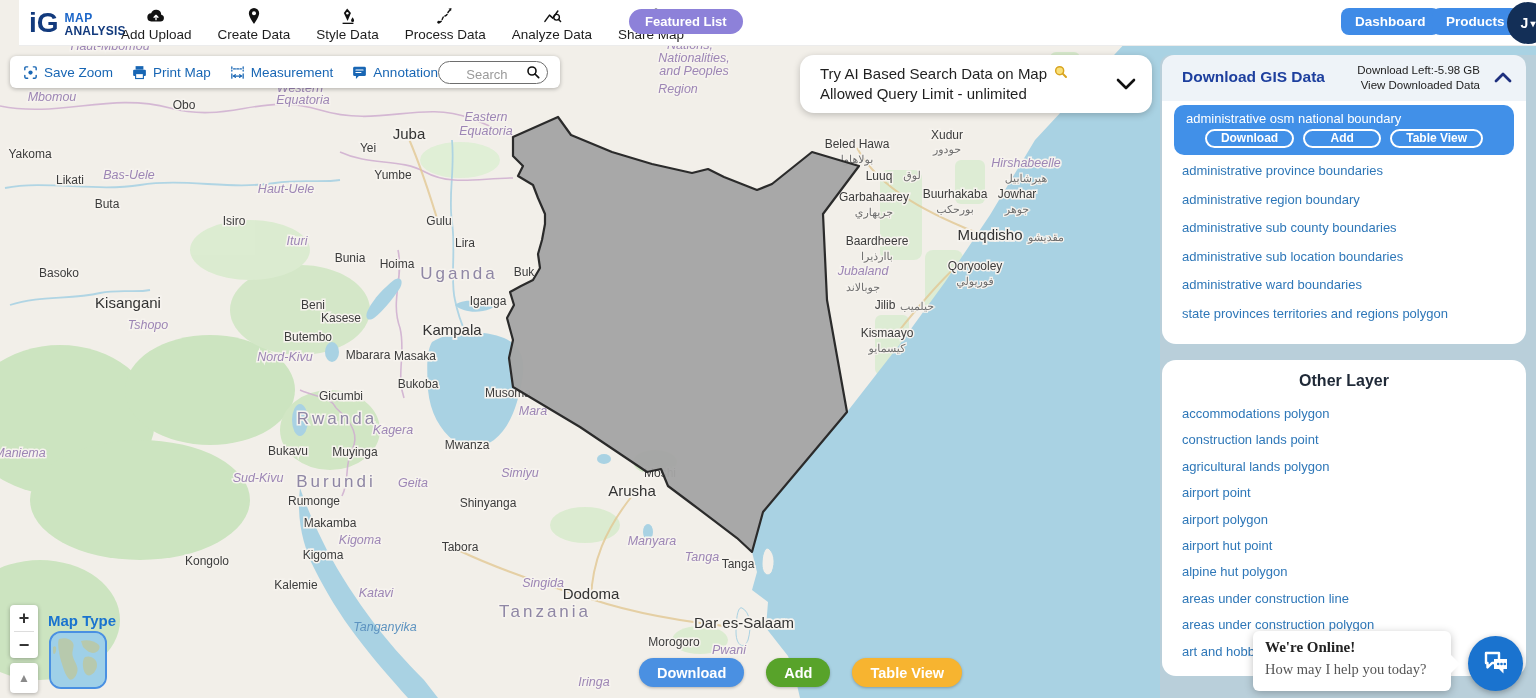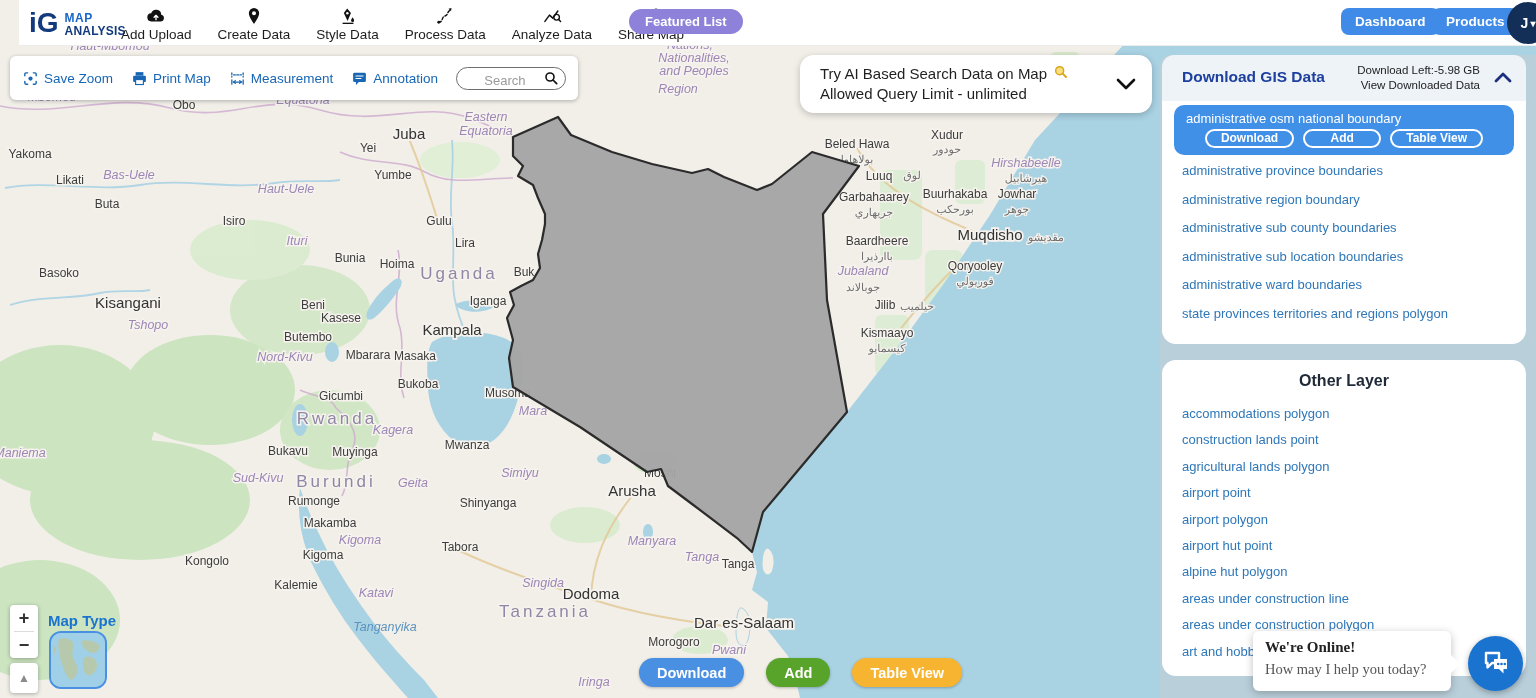--- a/index.html
+++ b/index.html
@@ -28,21 +28,21 @@
   .nav-item .nav-icon{height:20px;display:flex;align-items:center;}
   .nav-item .nav-label{font-size:13.5px;color:#1d1d1d;}
   #featured-btn{position:absolute;left:610px;top:9px;height:25px;padding:0 16px;background:#8d81d9;color:#fff;border:none;border-radius:14px;font-size:13px;font-weight:bold;cursor:pointer;}
   .hdr-btn{position:absolute;top:8px;height:27px;padding:0 14px;background:#3f8be7;color:#fff;border:none;border-radius:8px;font-size:13.5px;font-weight:bold;cursor:pointer;}
   #dashboard-btn{left:1322px;}
   #products-btn{left:1413px;}
   #avatar{position:absolute;left:1488px;top:2px;width:42px;height:42px;border-radius:50%;background:#132f57;color:#fff;display:flex;align-items:center;justify-content:center;font-size:14px;font-weight:bold;cursor:pointer;gap:2px;}
   #avatar .caret{font-size:10px;}
 
   
-  #toolbar{position:absolute;left:10px;top:56px;height:44px;background:#fff;border-radius:6px;box-shadow:0 1px 4px rgba(0,0,0,.28);display:flex;align-items:center;gap:18px;padding:0 12px;z-index:20;justify-content:flex-end;}
+  #toolbar{position:absolute;left:10px;top:56px;height:32px;background:#fff;border-radius:6px;box-shadow:0 1px 4px rgba(0,0,0,.28);display:flex;align-items:center;padding:0 12px;z-index:20;justify-content:flex-end;}
   .tb-item{display:flex;align-items:center;gap:5px;cursor:pointer;}
   .tb-item .tb-label{font-size:13.5px;color:#1866b4;font-weight:500;}
   #toolbar-search{width:110px;height:23px;border:1.5px solid #6e6e6e;border-radius:12px;font-size:13px;color:#333;padding:4px 24px 0 12px;outline:none;text-align:center;background:#fff;}
   #toolbar-search::placeholder{color:#9a9a9a;}
   #search-wrap{position:relative;display:flex;align-items:center;}
   #search-wrap .mag{position:absolute;right:7px;top:3px;}
 
   
   #ai-banner{position:absolute;left:800px;top:55px;width:352px;height:58px;background:#fff;border-radius:14px;box-shadow:0 2px 7px rgba(0,0,0,.22);z-index:20;padding:9px 40px 0 20px;cursor:pointer;}
   #ai-banner .l1{font-size:15px;color:#1f1f1f;font-weight:500;display:flex;align-items:center;gap:6px;}

